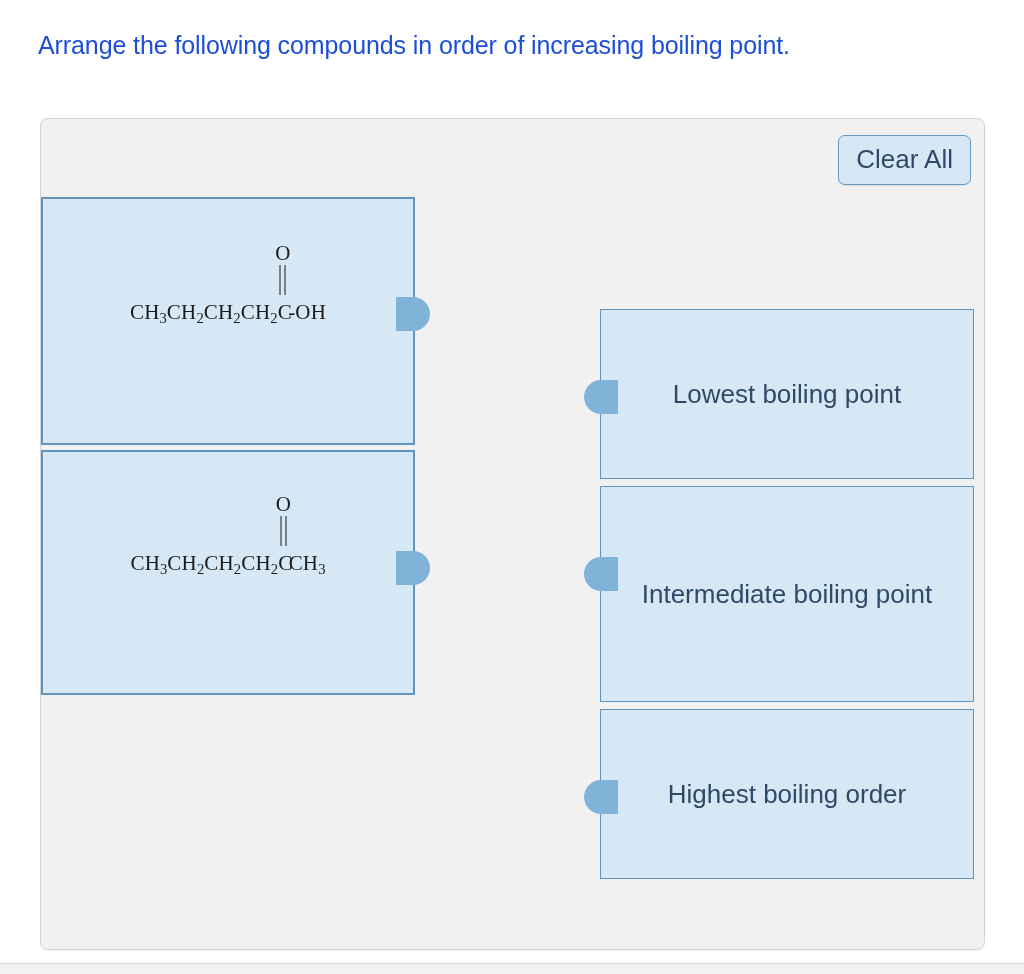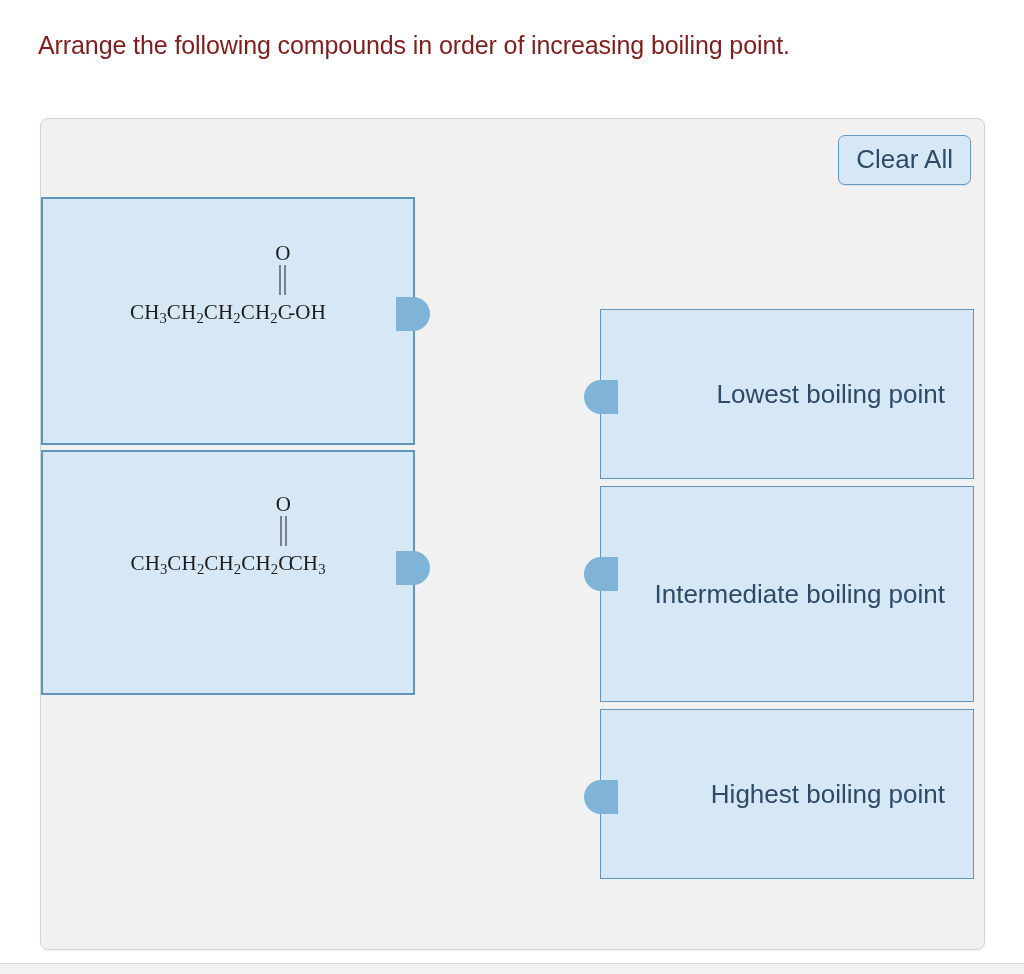--- a/index.html
+++ b/index.html
@@ -13,21 +13,21 @@
   }
   .page { position: relative; width: 1024px; height: 974px; background:#fff; }
 
   
   .prompt {
     position: absolute;
     left: 38px; top: 28px;
     width: 980px;
     font-size: 25px;
     line-height: 34px;
-    color: #7f1d1d;
+    color: #1d4ed8;
     letter-spacing: -0.1px;
     white-space: nowrap;
   }
 
   
   .panel {
     position: absolute;
     left: 40px; top: 118px;
     width: 945px; height: 832px;
     background: #f1f1f1;
@@ -139,21 +139,21 @@
     width: 374px;
   }
   .tgt-box {
     position: relative;
     width: 374px;
     background: #d6e8f5;
     border: 1px solid #5f94bd;
     margin-bottom: 7px;
     display: flex;
     align-items: center;
-    justify-content: flex-end;
+    justify-content: center;
     text-align: center;
     color: #2e4a66;
     font-size: 26px;
     line-height: 38px;
     padding: 0 28px;
   }
   .tgt-box.t1 { height: 170px; }
   .tgt-box.t2 { height: 216px; }
   .tgt-box.t3 { height: 170px; }
 
@@ -228,21 +228,21 @@
         <span>Lowest boiling point</span>
       </div>
 
       <div class="tgt-box t2">
         <div class="nub-left"></div>
         <span>Intermediate boiling point</span>
       </div>
 
       <div class="tgt-box t3">
         <div class="nub-left"></div>
-        <span>Highest boiling point</span>
+        <span>Highest boiling order</span>
       </div>
 
     </div>
 
   </div>
 
   <div class="bottom-rule"></div>
   <div class="bottom-strip"></div>
 
 </div>

